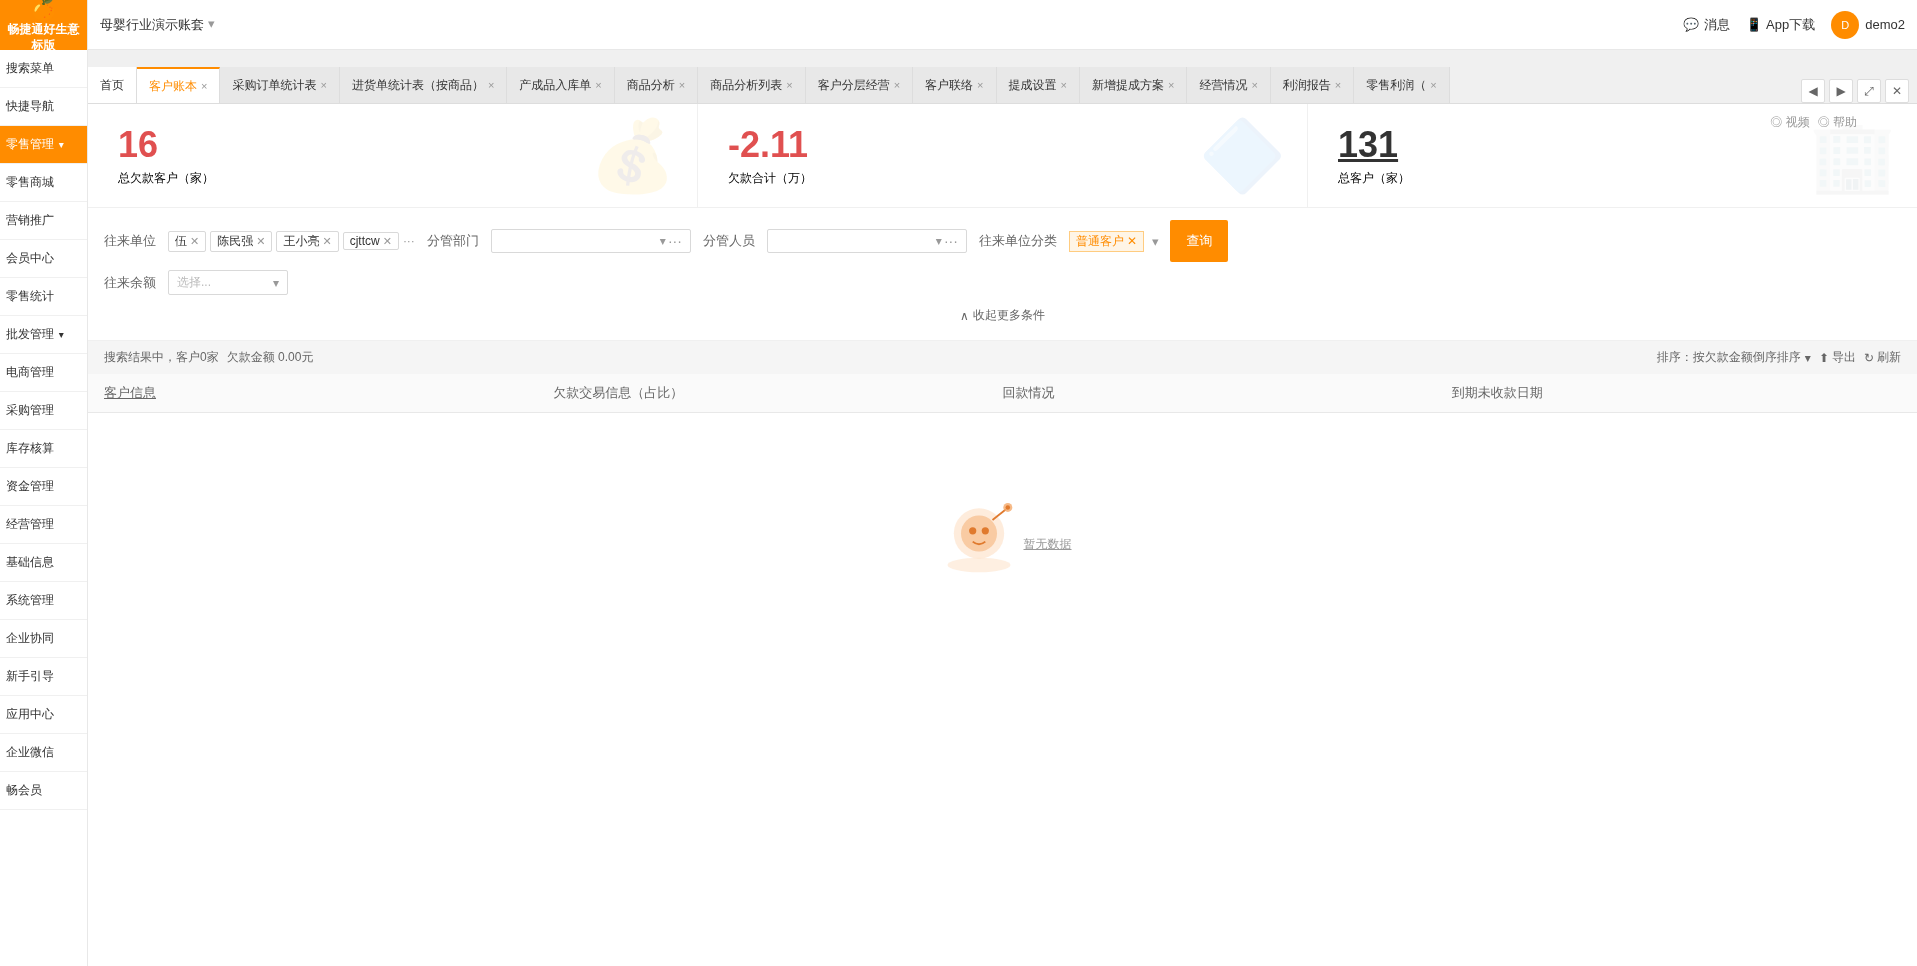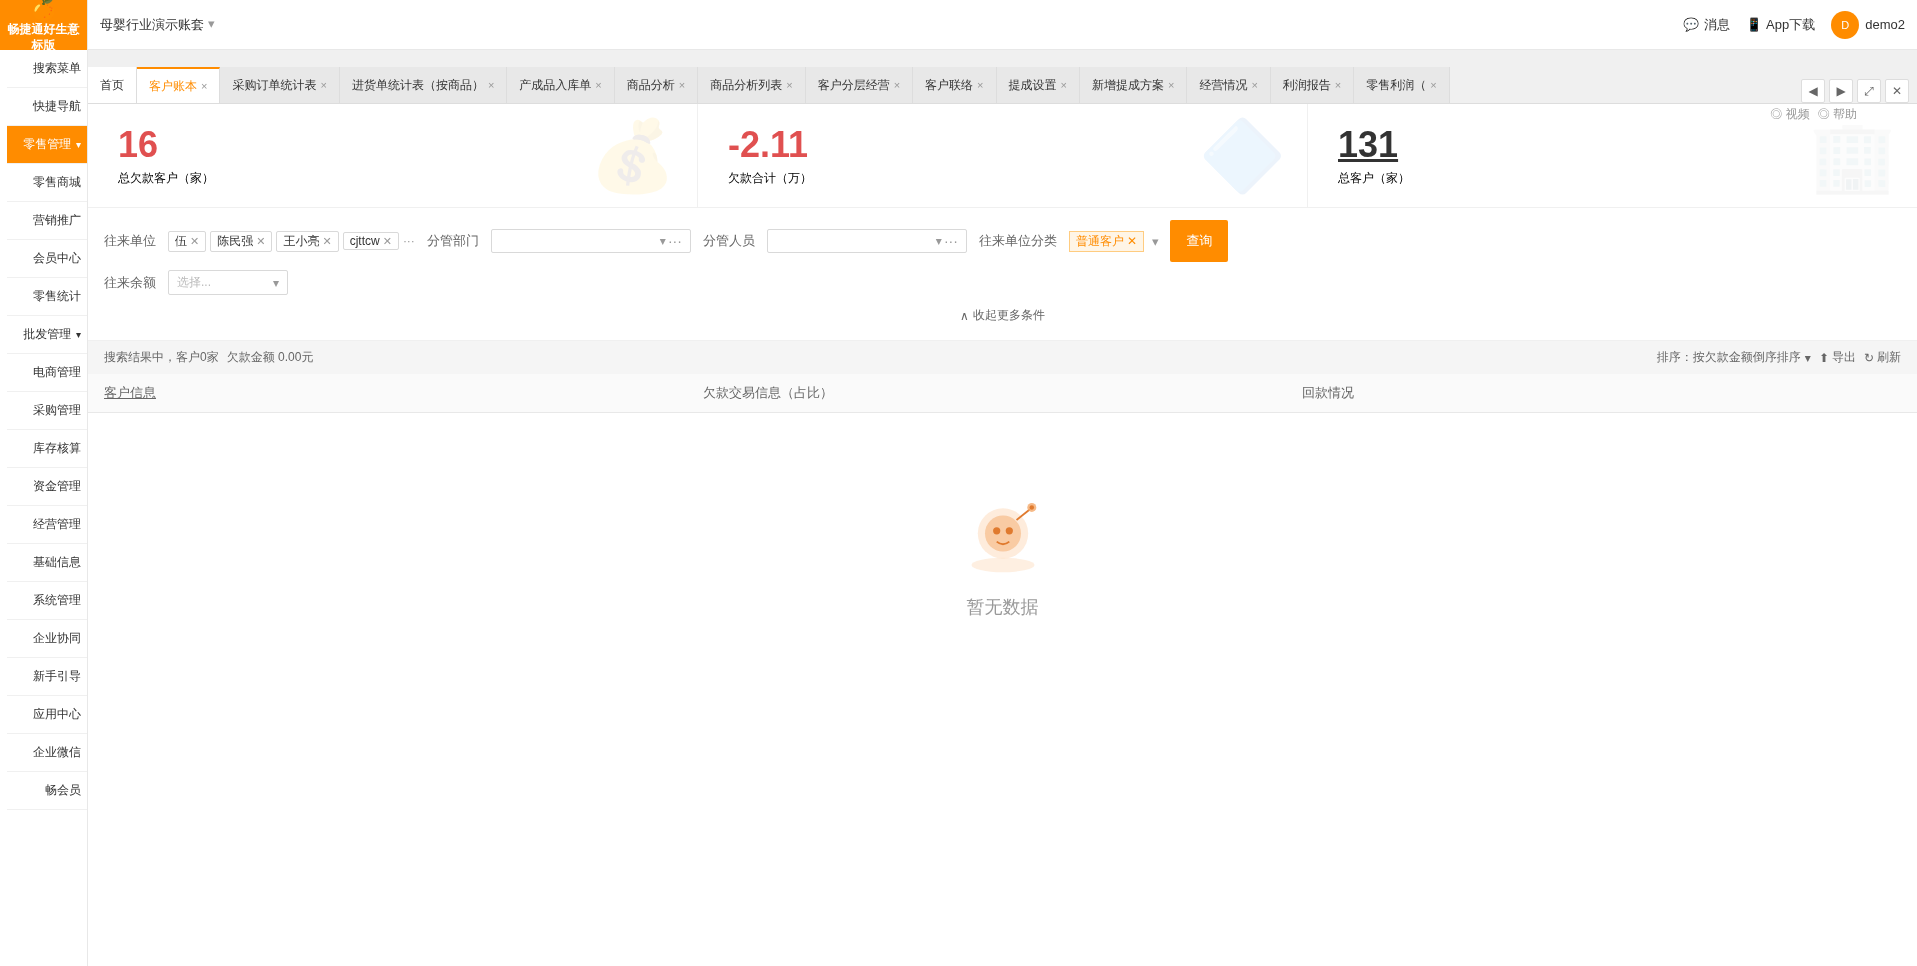--- a/index.html
+++ b/index.html
@@ -2,21 +2,21 @@
 <html><head>
   <meta charset="utf-8">
   <style>
     * { box-sizing: border-box; margin: 0; padding: 0; }
     body { font-family: "Microsoft YaHei", Arial, sans-serif; font-size: 13px; background: #f5f5f5; display: flex; height: 100vh; overflow: hidden; }
 
     
     .sidebar { width: 88px; background: #fff; border-right: 1px solid #e8e8e8; display: flex; flex-direction: column; flex-shrink: 0; }
     .sidebar-logo { background: #ff8c00; height: 50px; display: flex; align-items: center; justify-content: center; color: #fff; font-size: 12px; font-weight: bold; padding: 4px; flex-direction: column; line-height: 1.3; }
     .sidebar-logo .logo-icon { font-size: 20px; }
-    .sidebar-nav-item { padding: 10px 6px; font-size: 12px; color: #333; text-align: right; cursor: pointer; border-bottom: 1px solid #f0f0f0; position: relative; margin-left: 7px; }
+    .sidebar-nav-item { padding: 10px 6px; font-size: 12px; color: #333; text-align: left; cursor: pointer; border-bottom: 1px solid #f0f0f0; position: relative; }
     .sidebar-nav-item.active { background: #ff8c00; color: #fff; }
     .sidebar-nav-item .nav-arrow { font-size: 10px; margin-left: 2px; }
 
     
     .main { flex: 1; display: flex; flex-direction: column; overflow: hidden; }
 
     
     .topbar { height: 50px; background: #fff; border-bottom: 1px solid #e8e8e8; display: flex; align-items: center; padding: 0 12px; justify-content: space-between; }
     .topbar-left { display: flex; align-items: center; gap: 8px; }
     .topbar-selector { display: flex; align-items: flex-start; gap: 4px; font-size: 13px; color: #333; cursor: pointer; }
@@ -43,21 +43,21 @@
     .page-wrapper { background: #fff; min-height: 100%; }
 
     
     .stats-row { display: flex; border-bottom: 1px solid #f0f0f0; background: #fff; }
     .stat-card { flex: 1; padding: 20px 30px; display: flex; align-items: center; gap: 20px; border-right: 1px solid #f0f0f0; position: relative; }
     .stat-card:last-child { border-right: none; }
     .stat-value { font-size: 36px; font-weight: bold; }
     .stat-value.red { color: #e05050; }
     .stat-value.dark { color: #333; text-decoration: underline; }
     .stat-label { font-size: 12px; color: #000000; margin-top: 4px; text-align: center; }
-    .stat-help { position: absolute; top: 2px; right: 60px; display: flex; gap: 8px; font-size: 12px; color: #999; }
+    .stat-help { position: absolute; top: 10px; right: 60px; display: flex; gap: 8px; font-size: 12px; color: #999; }
 
     
     .filter-area { padding: 12px 16px; background: #fff; border-bottom: 1px solid #f0f0f0; }
     .filter-row { display: flex; align-items: center; gap: 12px; margin-bottom: 8px; flex-wrap: wrap; }
     .filter-label { color: #666; font-size: 13px; white-space: nowrap; }
     .filter-tags { display: flex; align-items: center; gap: 4px; flex-wrap: wrap; }
     .filter-tag { display: flex; align-items: center; gap: 3px; background: #fff; border: 1px solid #d9d9d9; border-radius: 2px; padding: 1px 6px; font-size: 12px; color: #333; }
     .filter-tag .tag-close { color: #999; cursor: pointer; font-size: 11px; }
     .filter-more { color: #999; cursor: pointer; font-size: 12px; }
     .filter-select { display: flex; align-items: center; border: 1px solid #d9d9d9; border-radius: 2px; padding: 3px 8px; font-size: 12px; color: #999; min-width: 120px; cursor: pointer; background: #fff; }
@@ -75,21 +75,21 @@
     .refresh-btn { display: flex; align-items: center; gap: 3px; cursor: pointer; color: #666; }
 
     
     .table-header { display: flex; background: #fafafa; border-bottom: 1px solid #e8e8e8; padding: 10px 16px; font-size: 13px; color: #666; font-weight: 500; }
     .table-col-1 { flex: 2; text-decoration: underline; }
     .table-col-2 { flex: 2; }
     .table-col-3 { flex: 2; }
     .table-col-4 { flex: 2; }
 
     
-    .empty-state { display: flex; flex-direction: column; align-items: center; justify-content: center; padding: 80px 20px; color: #999; font-size: 18px; }
+    .empty-state { display: flex; flex-direction: row; align-items: center; justify-content: center; padding: 80px 20px; color: #999; font-size: 12px; text-decoration: underline; }
     .empty-icon-svg { width: 90px; height: 90px; margin-bottom: 12px; }
 
     
     .query-btn { background: #ff8c00; color: #fff; border: none; padding: 12px 16px; border-radius: 2px; cursor: pointer; font-size: 13px; }
 
     
     .category-tag { background: #fff5e6; border: 1px solid #ffcc80; border-radius: 0; padding: 1px 6px; font-size: 12px; color: #ff8c00; display: flex; align-items: center; gap: 3px; }
     .category-tag .tag-close { color: #ff8c00; cursor: pointer; }
   </style>
 </head>
@@ -337,20 +337,23 @@
       <div class="table-header">
         <div class="table-col-1">
           <span>客户信息</span>
         </div>
         <div class="table-col-2">
           <span>欠款交易信息（占比）</span>
         </div>
         <div class="table-col-3">
           <span>回款情况</span>
         </div>
+        <div class="table-col-4">
+          <span>到期未收款日期</span>
+        </div>
       </div>
 
       <div class="empty-state">
         <svg class="empty-icon-svg" viewBox="0 0 100 100" xmlns="http://www.w3.org/2000/svg">
           <ellipse cx="50" cy="80" rx="35" ry="8" fill="#fde0c4" opacity="0.5"></ellipse>
           <circle cx="50" cy="45" r="28" fill="#fde0c4" opacity="0.6"></circle>
           <circle cx="50" cy="45" r="20" fill="#f4a96a" opacity="0.5"></circle>
           <circle cx="43" cy="42" r="4" fill="#e07a2e"></circle>
           <circle cx="57" cy="42" r="4" fill="#e07a2e"></circle>
           <path d="M43 54 Q50 60 57 54" stroke="#e07a2e" stroke-width="2" fill="none"></path>

